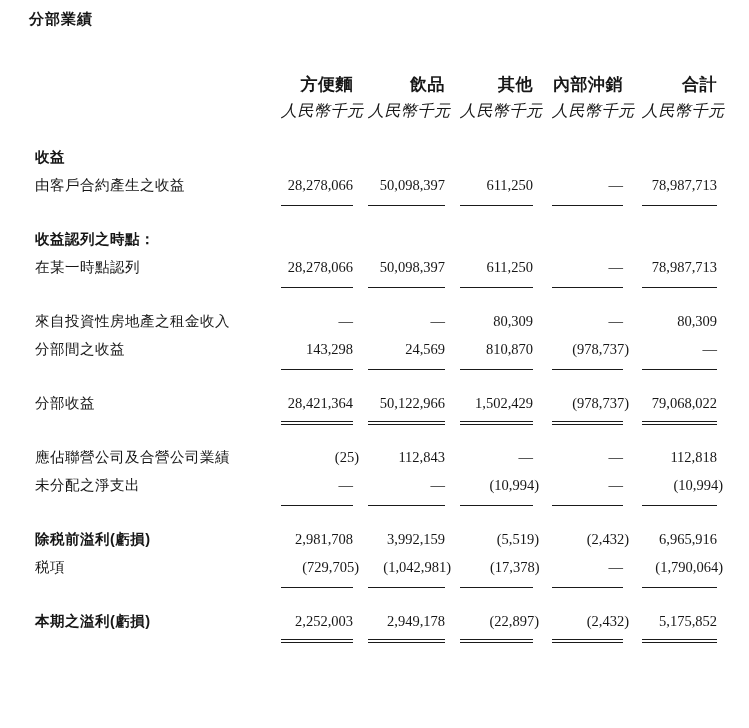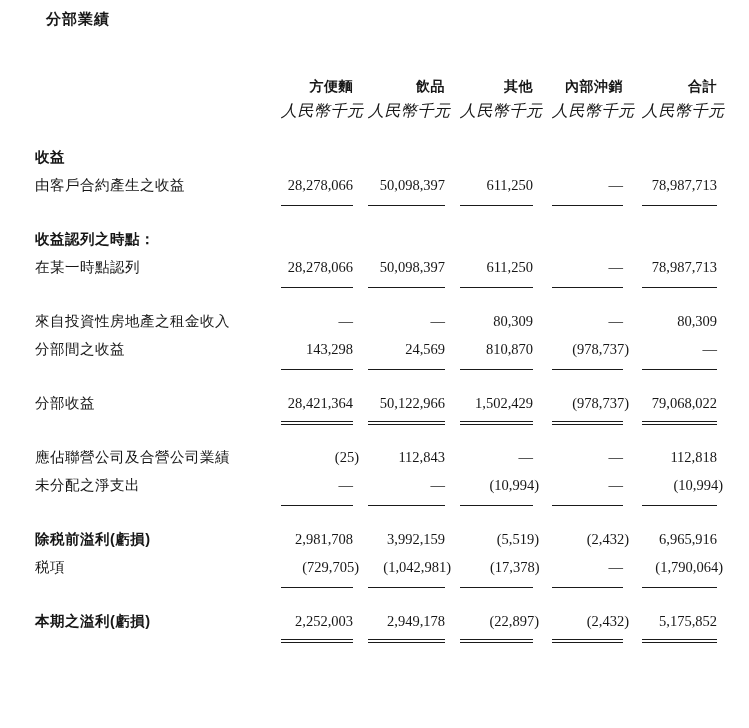--- a/index.html
+++ b/index.html
@@ -5,21 +5,21 @@
   * { margin:0; padding:0; box-sizing:border-box; }
   html,body { background:#ffffff; }
   body {
     width:749px; height:728px;
     font-family:"Liberation Serif","DejaVu Serif",serif;
     color:#161616;
   }
   .page { position:relative; width:749px; height:728px; overflow:hidden; background:#fff; }
 
   .doc-title {
-    position:absolute; left:46px; top:10px;
+    position:absolute; left:29px; top:10px;
     font-family:"Liberation Sans","DejaVu Sans",sans-serif;
     font-weight:bold; font-size:15px; letter-spacing:1px;
   }
 
   .twrap { position:absolute; left:35px; top:66px; width:682px; }
 
   .year-head {
     margin-left:243px; width:439px;
     text-align:center; font-weight:bold; font-size:15px;
     padding-bottom:3px;
@@ -29,21 +29,21 @@
   table.seg { border-collapse:collapse; table-layout:fixed; width:682px; }
   table.seg td { padding:0; font-size:14.5px; overflow:visible; white-space:nowrap; }
 
   td.lbl { text-align:left; font-size:14px; letter-spacing:0.5px; }
   td.val { text-align:right; }
   td.gapc { }
 
   tr.colhead td { height:32px; vertical-align:bottom; padding-bottom:2px; }
   tr.colhead td.val {
     font-family:Liberation Serif, serif;
-    font-weight:bold; font-size:14px; letter-spacing:0.5px;
+    font-weight:bold; font-size:17px; letter-spacing:0.5px;
   }
   tr.units td { height:27px; vertical-align:middle; }
   tr.units td.val { font-style:italic; font-size:16px; letter-spacing:0.5px; }
 
   tr.sp td { height:20px; }
   tr.sp0 td { height:18px; }
 
   tr.r td { height:28px; vertical-align:middle; }
   tr.r.ul td, tr.r.uul td { height:34px; vertical-align:top; line-height:28px; }
   tr.ul td.val  { border-bottom:1.5px solid #1a1a1a;margin-left:19px; }

